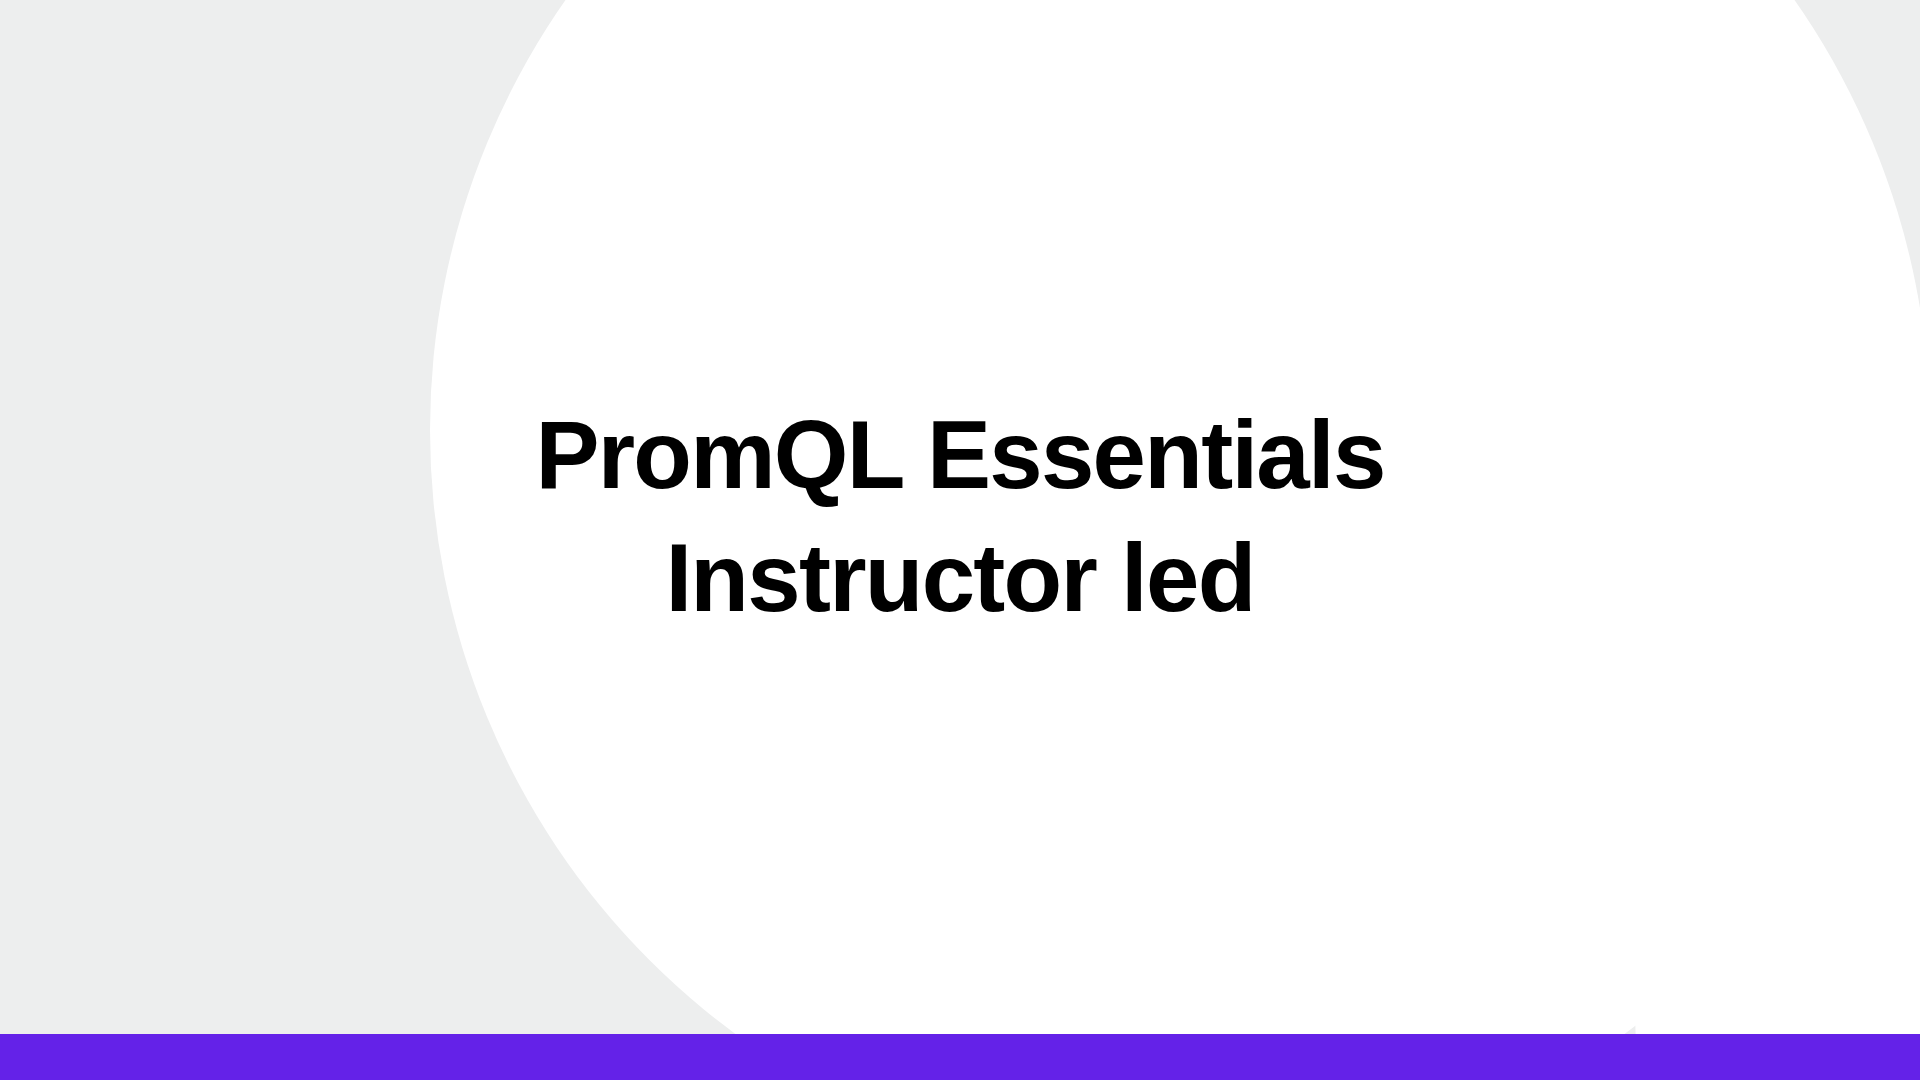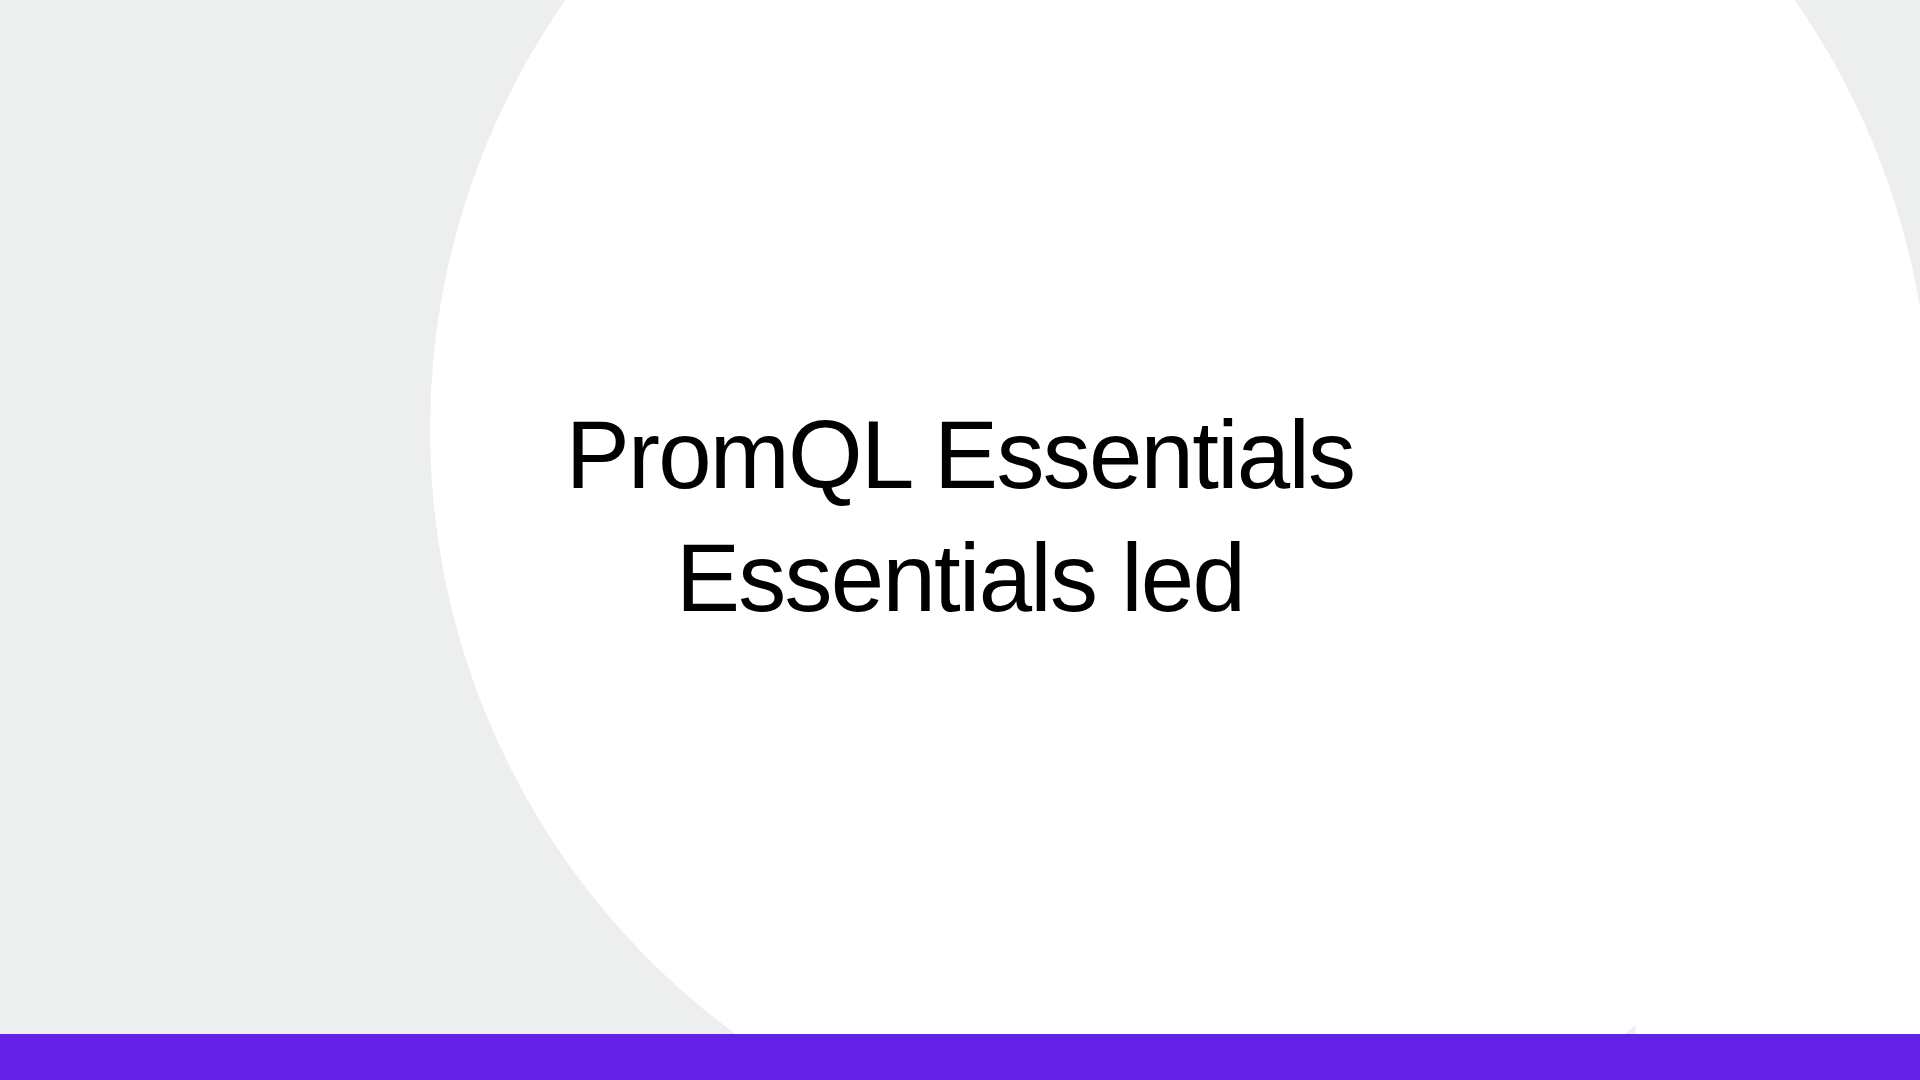--- a/index.html
+++ b/index.html
@@ -41,21 +41,21 @@
     text-align: center;
     z-index: 5;
     pointer-events: none;
   }
 
   .slide-title {
     margin: 10px;
     padding: 0 140px;
     font-size: 96px;
     line-height: 1.28;
-    font-weight: 400;
+    font-weight: 700;
     letter-spacing: -0.018em;
     color: #000000;
     max-width: 1120px;
     word-wrap: break-word;
   }
 
   .slide-title .line {
     display: block;
   }
 
@@ -78,19 +78,19 @@
   <svg class="bg-art" viewBox="0 0 1920 1080" preserveAspectRatio="none" aria-hidden="true">
 
     <circle cx="1180" cy="430" r="750" fill="#FFFFFF"></circle>
 
     <circle cx="2180" cy="1010" r="545" fill="#FFFFFF"></circle>
   </svg>
 
   <div class="title-block">
     <h1 class="slide-title" style="color: rgb(0, 0, 0);">
       <span class="line">PromQL Essentials</span>
-      <span class="line">Essentials led</span>
+      <span class="line">Instructor led</span>
     </h1>
   </div>
 
   <div class="accent-bar" style="background: rgb(100, 34, 232);"></div>
 
 </div>
 
 </body></html>

